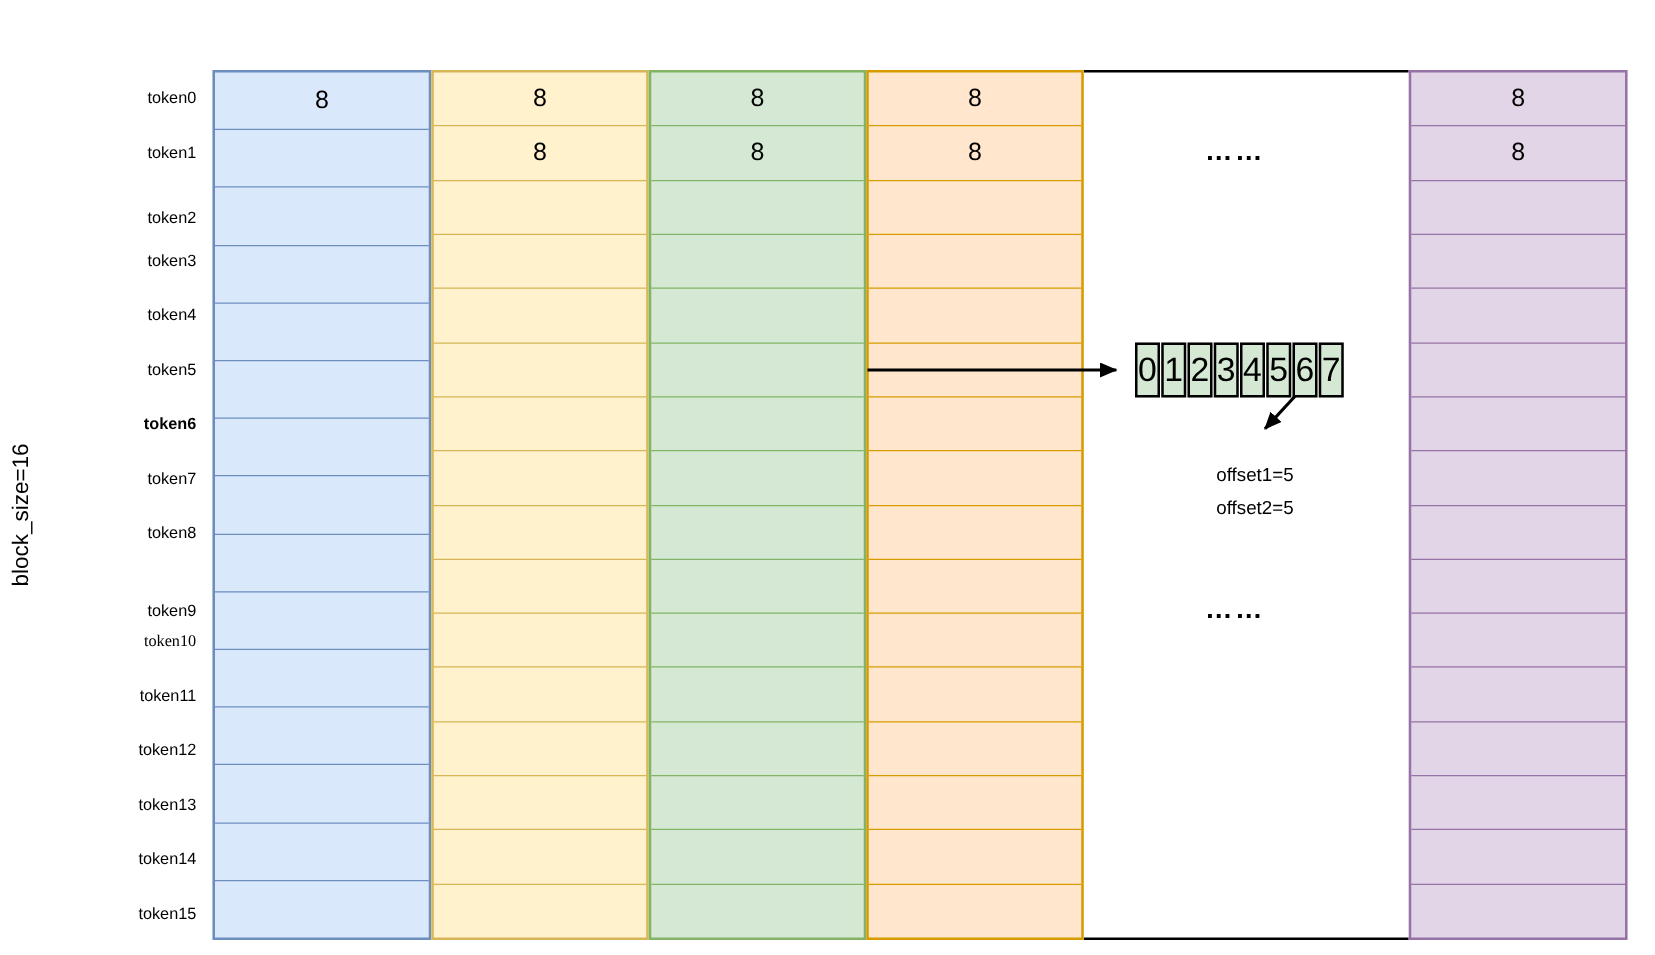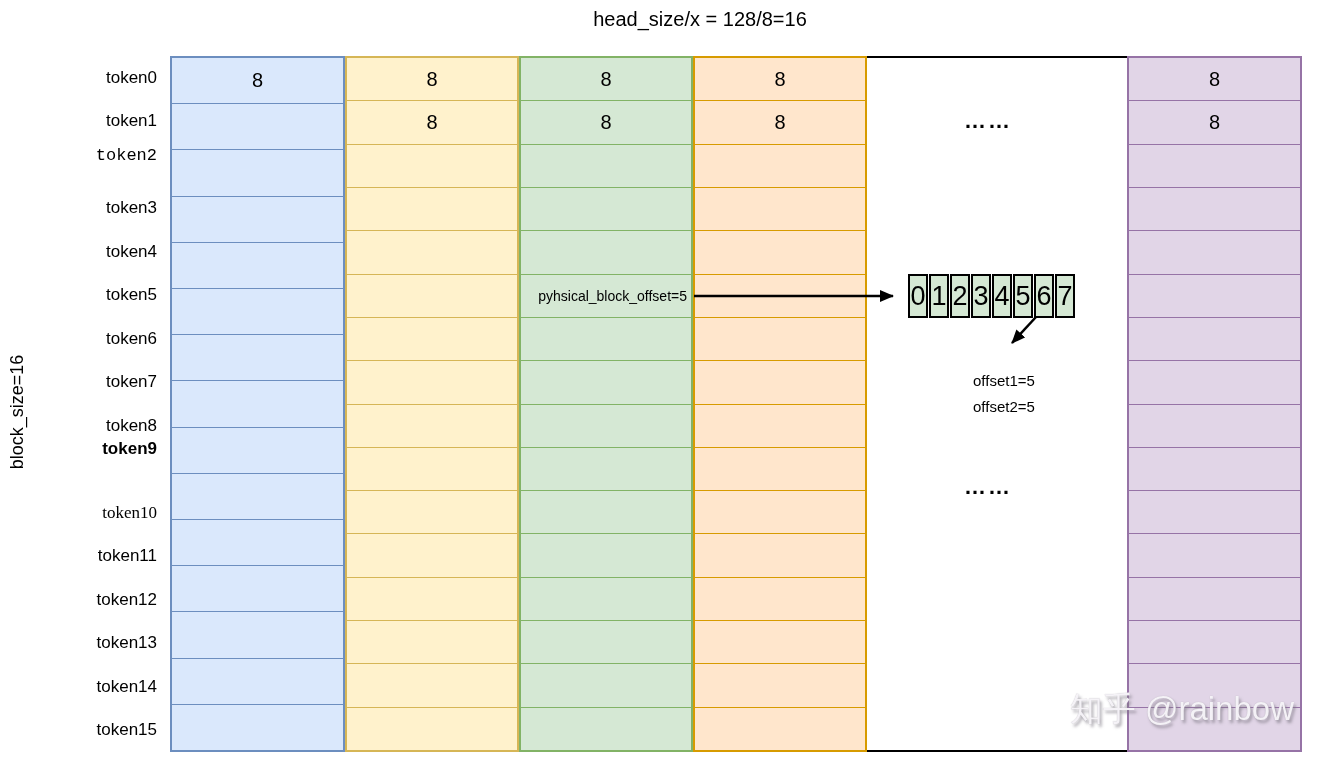--- a/index.html
+++ b/index.html
@@ -11,21 +11,21 @@
     position:absolute; left:700px; top:8px; transform:translateX(-50%);
     font-size:20px; white-space:nowrap;
   }
   .vlabel {
     position:absolute; left:17px; top:412px;
     transform:translate(-50%,-50%) rotate(-90deg);
     font-size:18px; white-space:nowrap;
   }
   .token-label {
     position:absolute; left:40px; width:117px; text-align:right;
-    font-size:17px; display:flex; align-items:center; justify-content:flex-end;
+    font-size:13px; display:flex; align-items:center; justify-content:flex-end;
   }
   .col {
     position:absolute; top:56px; height:696px; box-sizing:border-box;
     display:flex; flex-direction:column;
   }
   .cell {
     flex:1; box-sizing:border-box; display:flex; align-items:center;
     justify-content:center; font-size:20px;
   }
   .gap-region {
@@ -60,35 +60,34 @@
     color:rgba(248,246,250,0.95);
     text-shadow: 2px 3px 3px rgba(125,120,130,0.65), 0 0 1px rgba(170,165,175,0.8);
     z-index:10;
   }
 </style>
 </head>
 <body>
 
 <div class="canvas">
 
-  <div class="title">head_size/x = 128/8=16</div>
 
   <div class="vlabel">block_size=16</div>
 
   <div id="token-labels">
       <div class="token-label" style="top: 56px; height: 43.5px;">token0</div>
       <div class="token-label" style="top: 99.5px; height: 43.5px;">token1</div>
-      <div class="token-label" style="top: 134px; height: 43.5px; font-family: Liberation Mono, monospace;">token2</div>
+      <div class="token-label" style="top: 152px; height: 43.5px;">token2</div>
       <div class="token-label" style="top: 186.5px; height: 43.5px;">token3</div>
       <div class="token-label" style="top: 230px; height: 43.5px;">token4</div>
       <div class="token-label" style="top: 273.5px; height: 43.5px;">token5</div>
-      <div class="token-label" style="top: 317px; height: 43.5px;">token6</div>
+      <div class="token-label" style="top: 317px; height: 43.5px; font-weight: bold;">token6</div>
       <div class="token-label" style="top: 360.5px; height: 43.5px;">token7</div>
       <div class="token-label" style="top: 404px; height: 43.5px;">token8</div>
-      <div class="token-label" style="top: 427px; height: 43.5px; font-weight: bold;">token9</div>
+      <div class="token-label" style="top: 467px; height: 43.5px;">token9</div>
       <div class="token-label" style="top: 491px; height: 43.5px; font-family: Liberation Serif, serif;">token10</div>
       <div class="token-label" style="top: 534.5px; height: 43.5px; text-align: right;">token11</div>
       <div class="token-label" style="top: 578px; height: 43.5px;">token12</div>
       <div class="token-label" style="top: 621.5px; height: 43.5px;">token13</div>
       <div class="token-label" style="top: 665px; height: 43.5px;">token14</div>
       <div class="token-label" style="top: 708.5px; height: 43.5px;">token15</div>
     </div>
 
   <div class="gap-region"></div>
 
@@ -180,21 +179,20 @@
         <div class="cell" style="border-bottom: 1.5px solid rgb(150, 115, 166);"></div>
         <div class="cell" style="border-bottom: 1.5px solid rgb(150, 115, 166);"></div>
         <div class="cell" style="border-bottom: 1.5px solid rgb(150, 115, 166);"></div>
         <div class="cell"></div>
       </div>
     </div>
 
   <div class="ellipsis ellipsis-top">……</div>
   <div class="ellipsis ellipsis-bottom">……</div>
 
-  <div class="annotation">pyhsical_block_offset=5</div>
 
   <div class="offset-array" id="offset-array">
       <div class="offset-cell" style="background: rgb(213, 232, 212); border: 2px solid rgb(0, 0, 0);">0</div>
       <div class="offset-cell" style="background: rgb(213, 232, 212); border: 2px solid rgb(0, 0, 0);">1</div>
       <div class="offset-cell" style="background: rgb(213, 232, 212); border: 2px solid rgb(0, 0, 0);">2</div>
       <div class="offset-cell" style="background: rgb(213, 232, 212); border: 2px solid rgb(0, 0, 0);">3</div>
       <div class="offset-cell" style="background: rgb(213, 232, 212); border: 2px solid rgb(0, 0, 0);">4</div>
       <div class="offset-cell" style="background: rgb(213, 232, 212); border: 2px solid rgb(0, 0, 0);">5</div>
       <div class="offset-cell" style="background: rgb(213, 232, 212); border: 2px solid rgb(0, 0, 0);">6</div>
       <div class="offset-cell" style="background: rgb(213, 232, 212); border: 2px solid rgb(0, 0, 0);">7</div>
@@ -206,15 +204,14 @@
   <svg class="overlay" width="1324" height="764">
     <defs>
       <marker id="arrowhead" markerUnits="userSpaceOnUse" markerWidth="15" markerHeight="13" refX="13" refY="6" orient="auto">
         <path d="M0,0 L14,6 L0,12 z" fill="#000"></path>
       </marker>
     </defs>
     <line x1="694" y1="296" x2="893" y2="296" stroke="#000" stroke-width="2.5" marker-end="url(#arrowhead)"></line>
     <line x1="1036" y1="317" x2="1012" y2="343" stroke="#000" stroke-width="2.5" marker-end="url(#arrowhead)"></line>
   </svg>
 
-  <div class="watermark">知乎 @rainbow</div>
 
 </div>
 
 </body></html>

